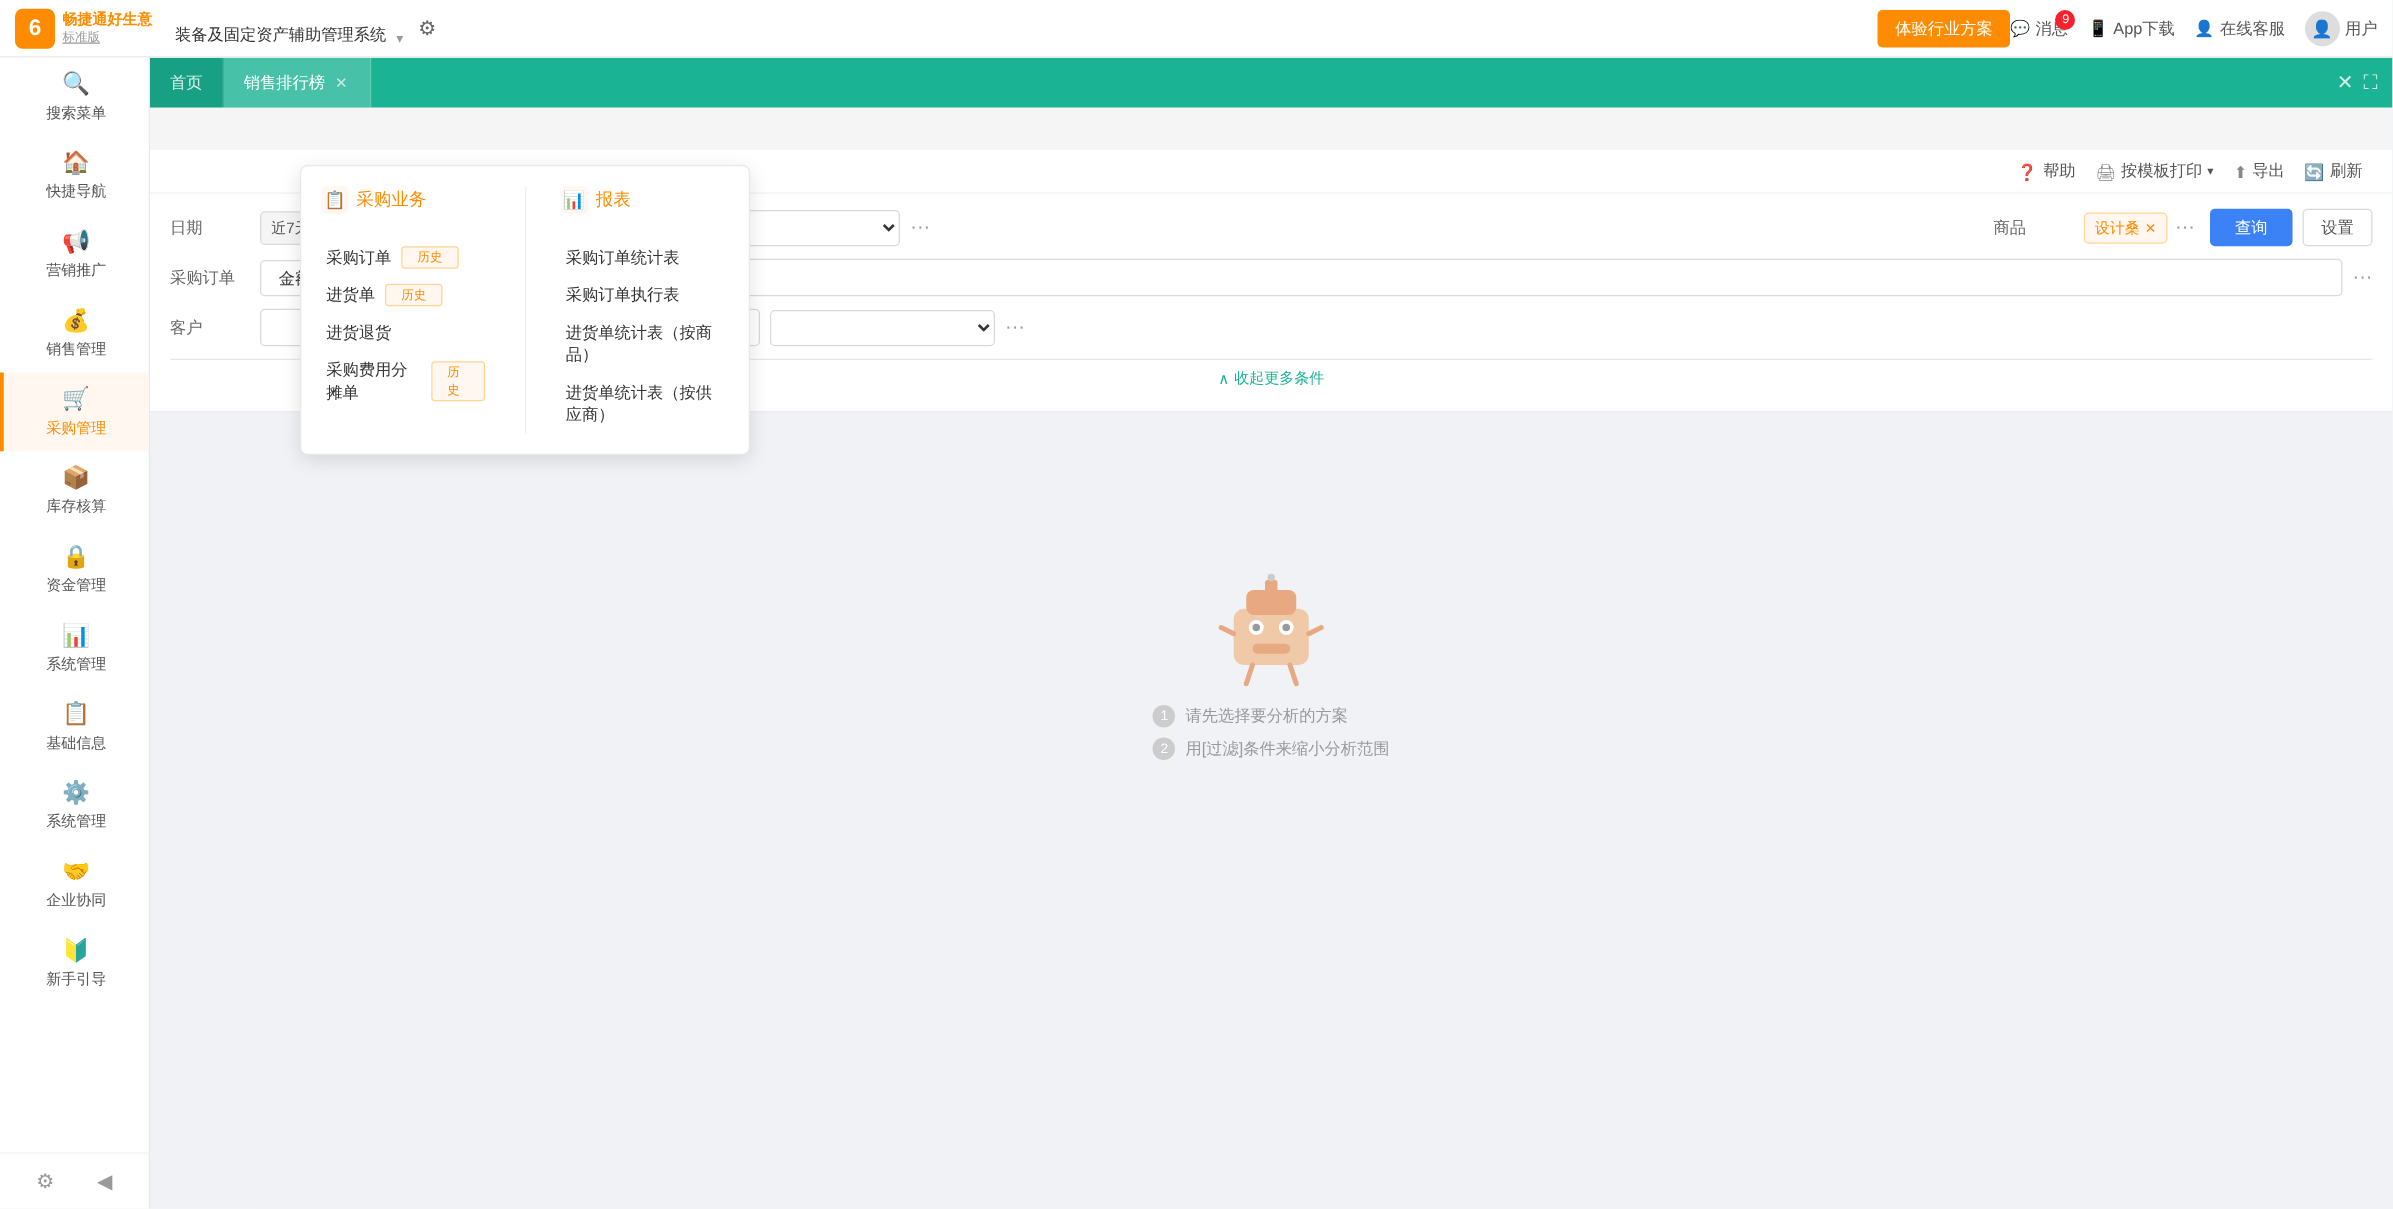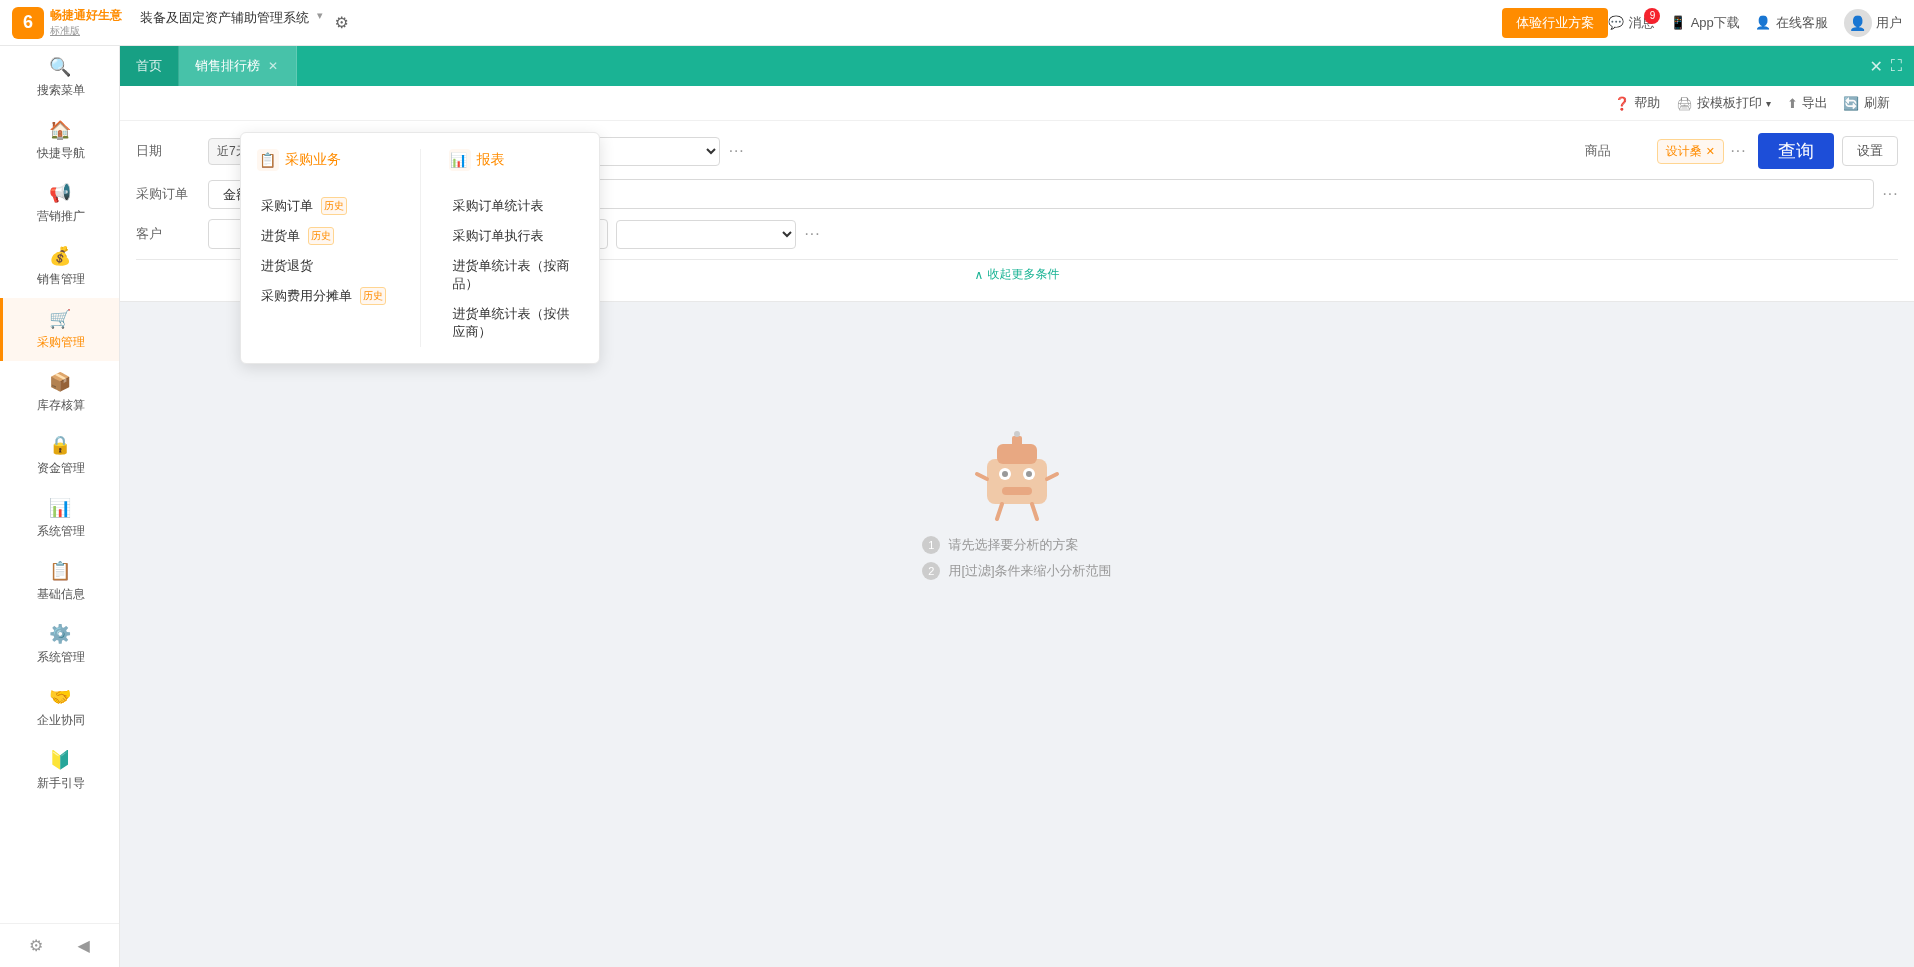--- a/index.html
+++ b/index.html
@@ -37,21 +37,21 @@
     .logo-text {
       font-size: 11px;
       color: #666;
       line-height: 1.3;
     }
     .logo-text .brand { color: #ff8c00; font-weight: bold; font-size: 12px; }
     .logo-text .sub { color: #999; font-size: 10px; text-decoration: underline; }
     .system-title {
       flex: 1;
       display: flex;
-      align-items: flex-start;
+      align-items: flex-end;
       gap: 8px;
       margin-left: 8px;
     }
     .system-title span { font-size: 13px; color: #333; }
     .system-title .arrow { color: #999; font-size: 11px; }
     .gear-btn {
       background: none;
       border: none;
       cursor: pointer;
       color: #666;
@@ -160,20 +160,21 @@
       font-size: 16px;
     }
 
     
     .content-area {
       flex: 1;
       display: flex;
       flex-direction: column;
       overflow: hidden;
       position: relative;
+      gap: 34px;
     }
 
     
     .tab-bar {
       height: 40px;
       background: #1ab394;
       display: flex;
       align-items: stretch;
     }
     .tab-item {
@@ -267,26 +268,26 @@
     }
     .filter-more { color: #1ab394; font-size: 12px; cursor: pointer; }
     .ellipsis-btn {
       background: none;
       border: none;
       color: #999;
       cursor: pointer;
       font-size: 16px;
     }
     .action-btn {
-      background: #1d4ed8;
+      background: #3b82f6;
       color: white;
       border: none;
       border-radius: 4px;
       padding: 6px 20px;
-      font-size: 18px;
+      font-size: 13px;
       cursor: pointer;
     }
     .settings-btn {
       background: white;
       color: #555;
       border: 1px solid #d9d9d9;
       border-radius: 4px;
       padding: 5px 14px;
       font-size: 13px;
       cursor: pointer;
@@ -404,21 +405,21 @@
       color: #333;
       font-size: 13px;
       border-radius: 4px;
     }
     .history-tag {
       background: #fff7f0;
       border: 1px solid #ffd591;
       color: #ff8c00;
       font-size: 10px;
       border-radius: 3px;
-      padding: 1px 2px;
+      padding: 1px 12px;
     }
     .divider-line {
       width: 1px;
       background: #f0f0f0;
       margin: 0 4px;
     }
 
     
     .top-toolbar {
       background: white;

